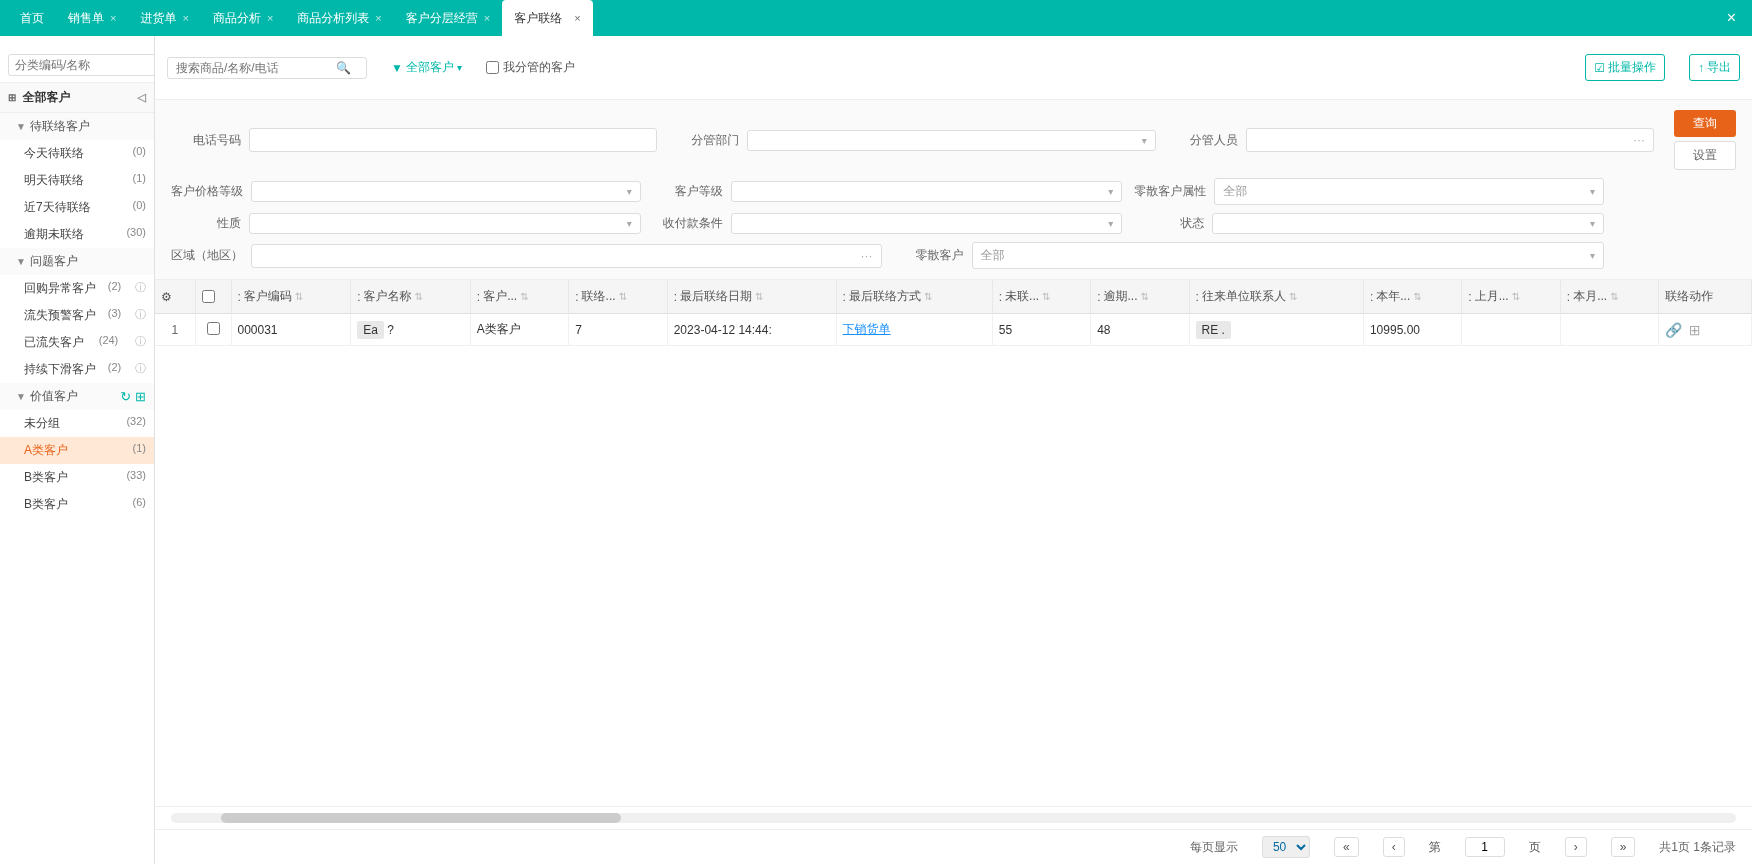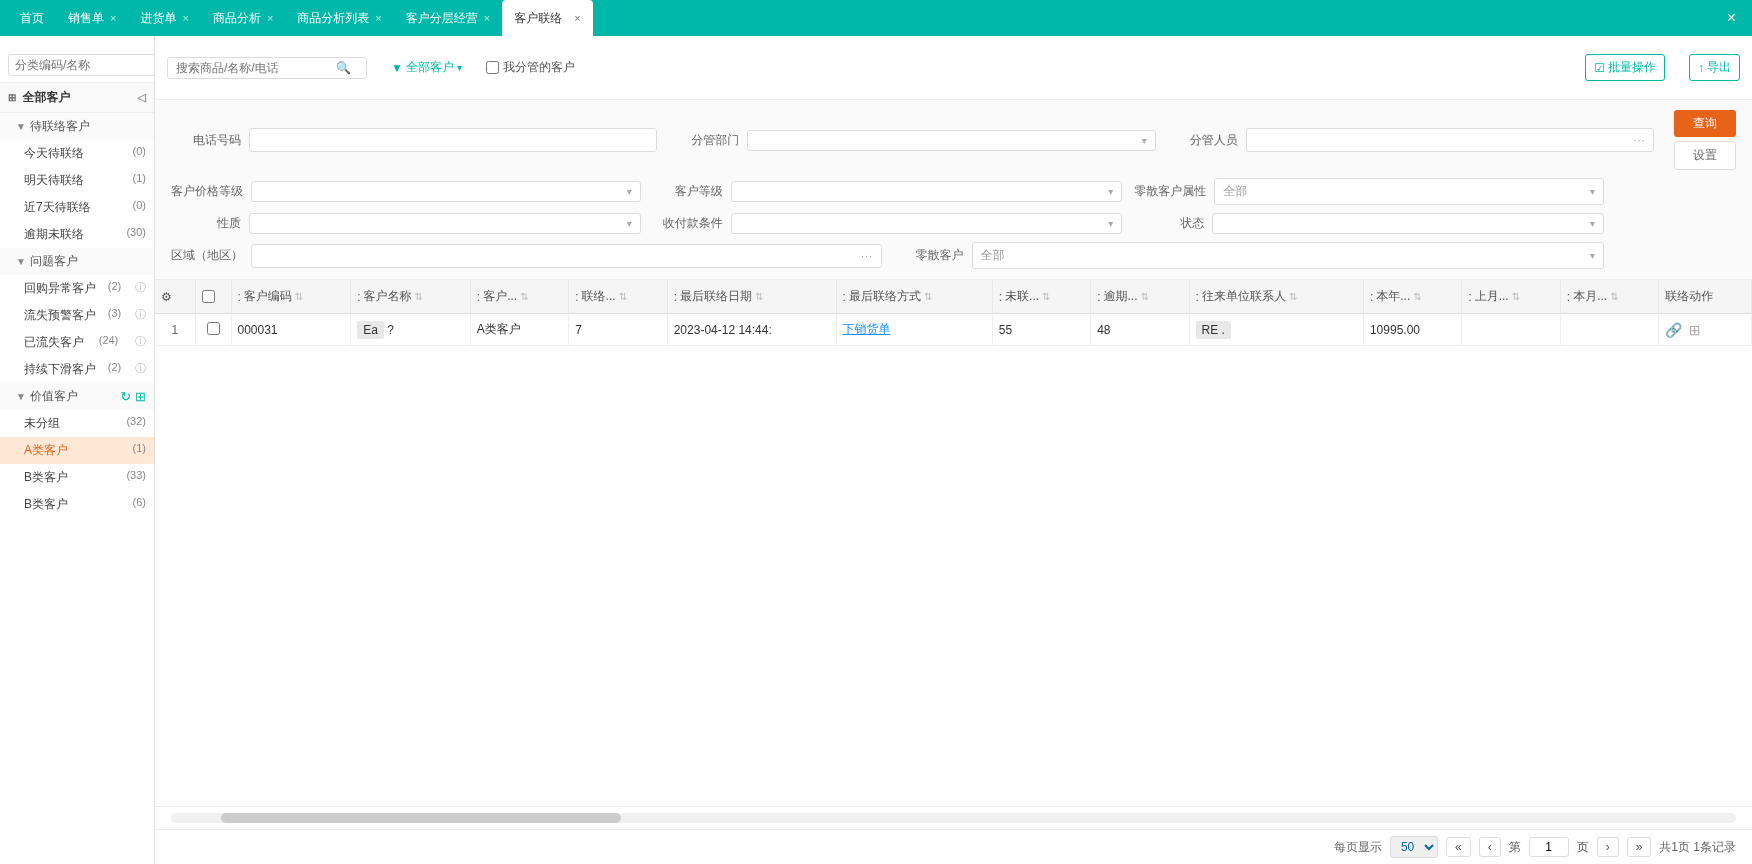--- a/index.html
+++ b/index.html
@@ -346,21 +346,21 @@
     }
 
     
     .pagination {
       display: flex;
       align-items: center;
       padding: 6px 16px;
       background: white;
       border-top: 1px solid #eee;
       justify-content: flex-end;
-      gap: 8px;
+      gap: 24px;
       color: #555;
     }
     .pagination .per-page-label { color: #666; }
     .per-page-select {
       border: 1px solid #ddd;
       border-radius: 3px;
       padding: 2px 6px;
       font-size: 12px;
       color: #0369a1;
     }

